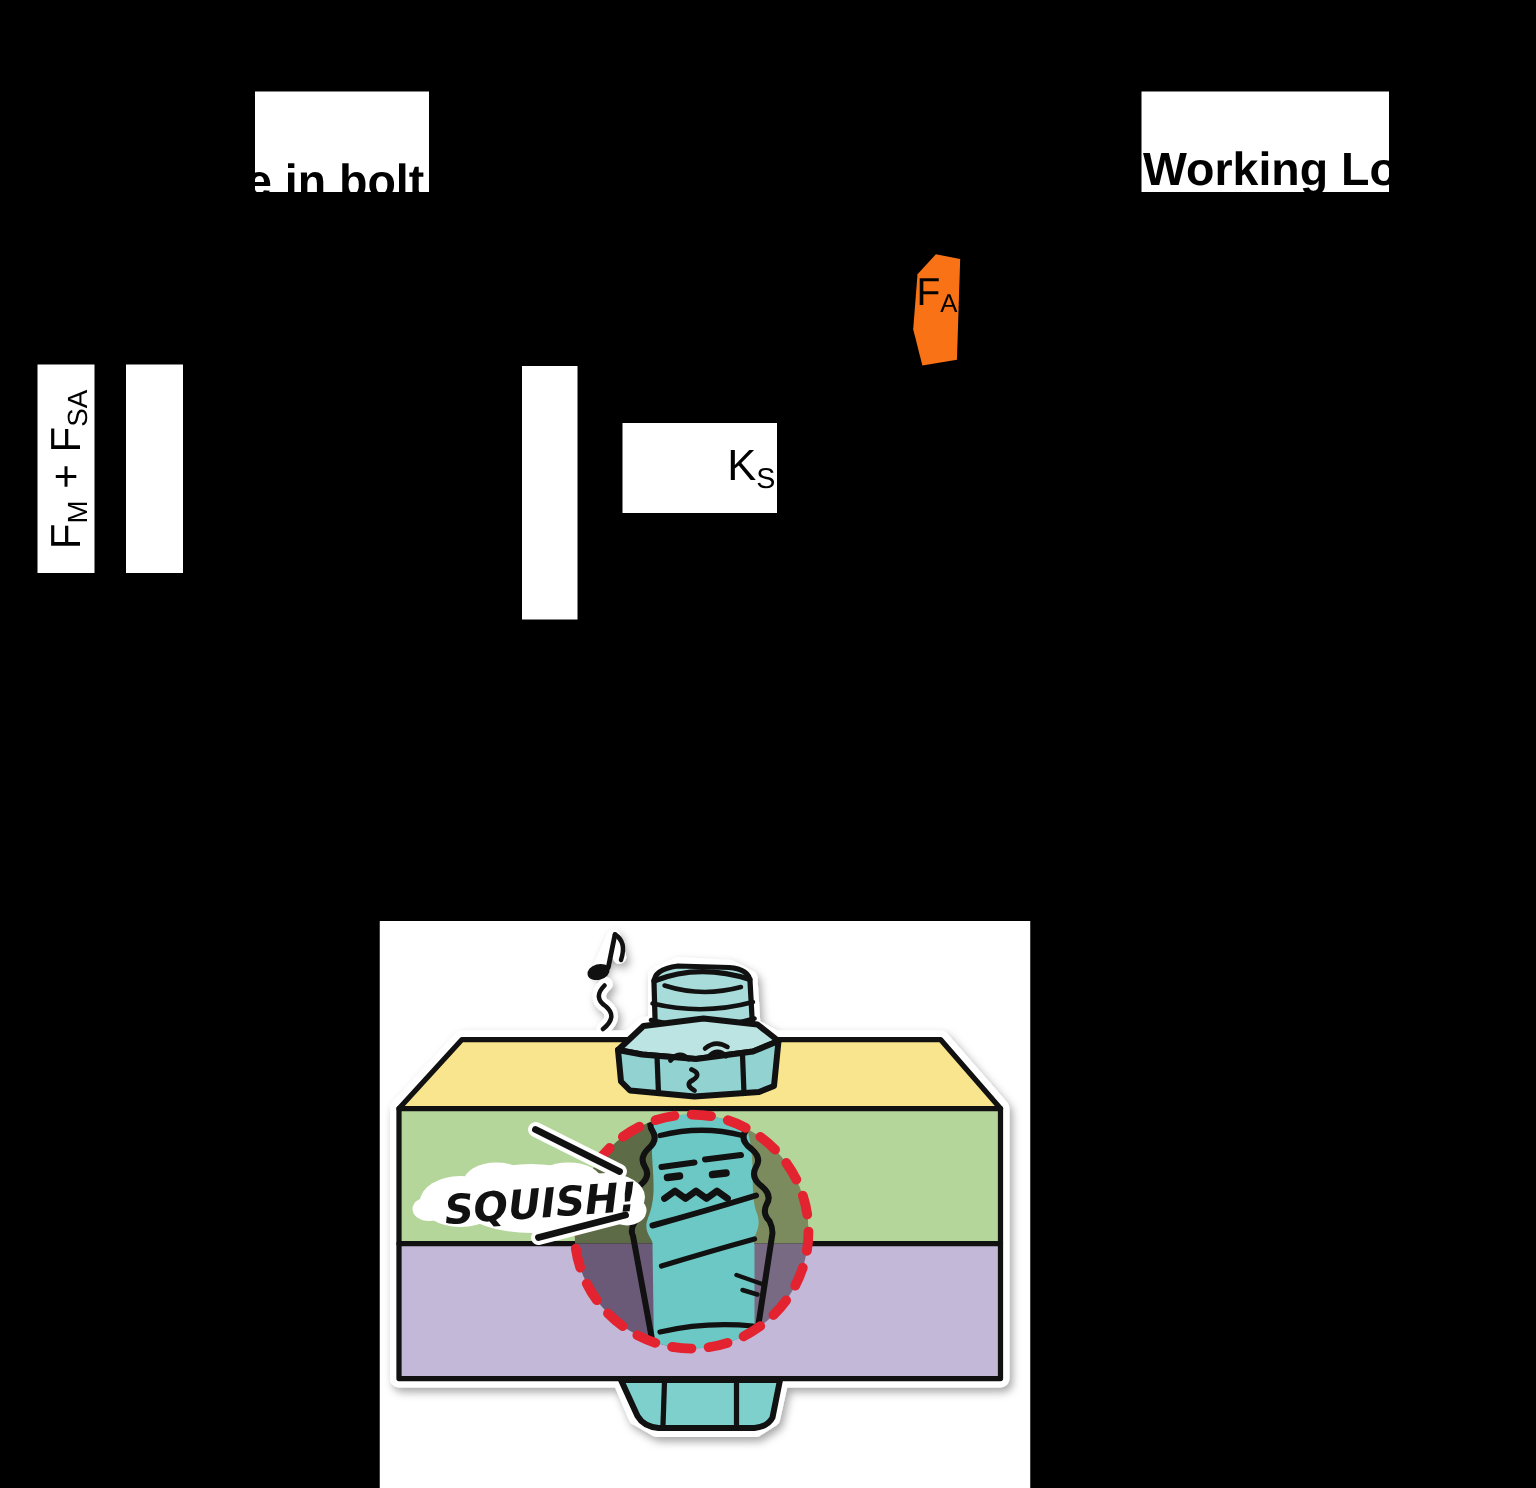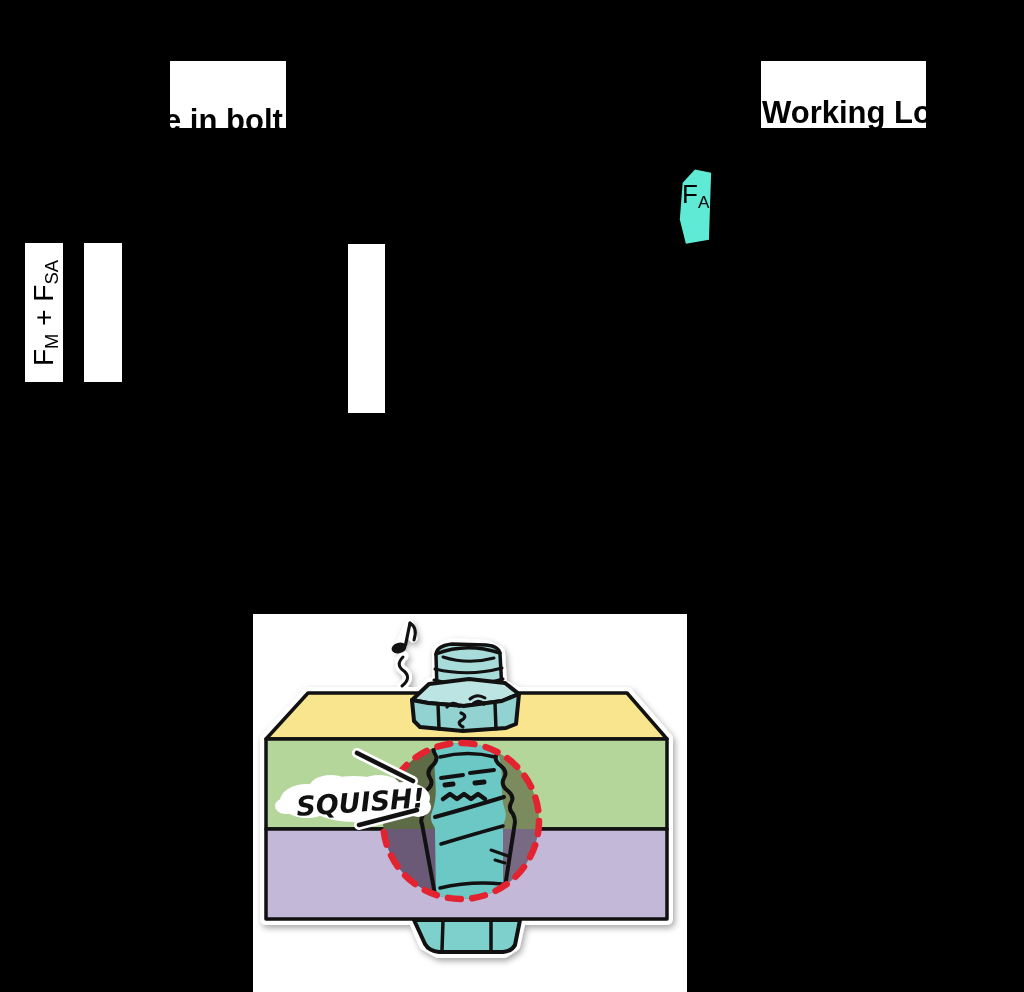--- a/index.html
+++ b/index.html
@@ -16,21 +16,21 @@
   .vlabel{position:absolute;left:50%;top:50%;transform:translate(-50%,-50%) rotate(-90deg);
           white-space:nowrap;font-size:28px;line-height:1;}
   .sub{font-size:0.66em;position:relative;top:0.28em;}
   #box-b2{left:84px;top:243px;width:38px;height:139px;}
   #box-tall{left:348px;top:244px;width:37px;height:169px;}
   #box-ks{left:415px;top:282px;width:103px;height:60px;}
   #box-kp{left:547px;top:351px;width:103px;height:60px;}
   .klabel{position:absolute;font-size:29px;line-height:1;white-space:nowrap;}
   #box-ks .klabel{right:1px;top:15px;}
   #box-kp .klabel{right:3px;top:7px;}
-  #fa-shape{position:absolute;left:678px;top:168px;width:36px;height:78px;background:#5eead4;
+  #fa-shape{position:absolute;left:607px;top:168px;width:36px;height:78px;background:#f97316;
             clip-path:polygon(47% 2%,92% 6%,86% 92%,22% 97%,5% 66%,13% 19%);}
   #fa-shape .klabel{left:4px;top:13px;font-size:26px;}
   #cartoon{position:absolute;left:253px;top:614px;width:434px;height:378px;}
 </style>
 </head>
 <body>
 
 <div id="stage">
 
   <div id="box-title-left" class="wbox">
@@ -40,20 +40,23 @@
     <span class="title-text">Working Loa</span>
   </div>
 
   <div id="box-fm" class="wbox novf">
     <span class="vlabel"><span>F</span><span class="sub">M</span><span> + </span><span>F</span><span class="sub">SA</span></span>
   </div>
 
   <div id="box-b2" class="wbox"></div>
   <div id="box-tall" class="wbox"></div>
 
+  <div id="box-ks" class="wbox novf">
+    <span class="klabel"><span>K</span><span class="sub">S</span></span>
+  </div>
 
   <div id="fa-shape">
     <span class="klabel"><span>F</span><span class="sub">A</span></span>
   </div>
 
   <svg id="cartoon" viewBox="253 614 434 378">
     <defs>
       <clipPath id="circ">
           <circle cx="461" cy="821" r="78"></circle>
         </clipPath>

